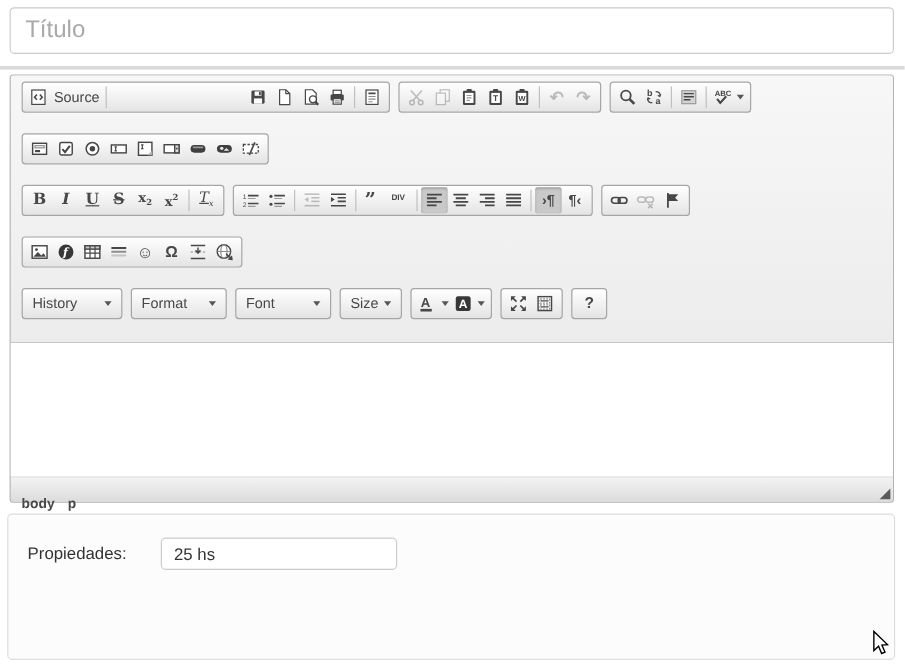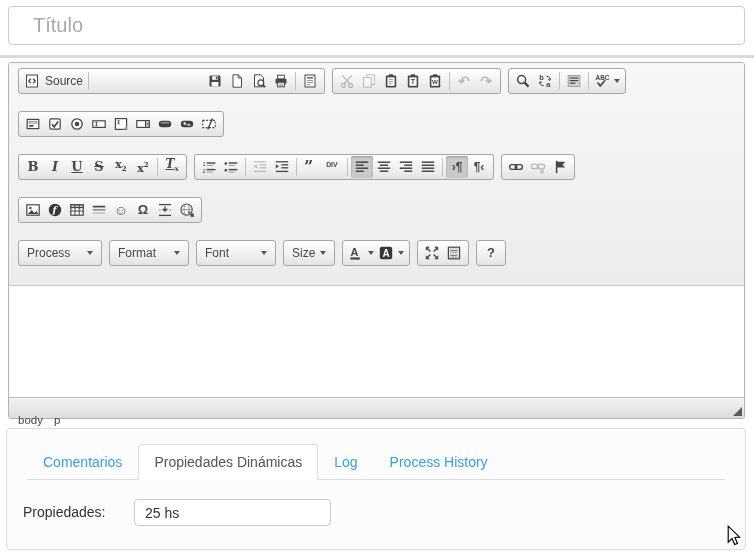--- a/index.html
+++ b/index.html
@@ -1,21 +1,21 @@
 <!DOCTYPE html>
 <html><head>
 <meta charset="utf-8">
 <style>
   html,body{margin:0;padding:0;background:#fff;}
   body{width:754px;height:560px;overflow:hidden;font-family:"Liberation Sans",sans-serif;}
   .page{position:relative;width:754px;height:560px;background:#fff;}
 
   
   .title-input{position:absolute;left:8px;top:6px;width:737px;height:39px;box-sizing:border-box;
-    border:1px solid #ccc;border-radius:4px;padding:0 24px;font-size:20px;color:#555;
+    border:1px solid #ccc;border-radius:4px;padding:0 12px;font-size:20px;color:#555;
     font-family:"Liberation Sans",sans-serif;outline:none;}
   .title-input::placeholder{color:#a9a9a9;}
   .top-rule{position:absolute;left:0;top:55px;width:754px;height:3px;background:#d9d9d9;}
 
   
   .editor{position:absolute;left:8px;top:62px;width:737px;height:357px;box-sizing:border-box;
     border:1px solid #b3b3b3;border-radius:3px;display:flex;flex-direction:column;background:#fff;}
   .toolbar{flex:none;background:linear-gradient(#f7f7f7,#ececec);border-bottom:1px solid #c6c6c6;
     padding:5px 9px 2px 9px;border-radius:2px 2px 0 0;}
   .tb-row{display:flex;gap:7px;margin-bottom:17px;align-items:flex-start;}
@@ -32,21 +32,21 @@
   .btxt{margin-left:5px;font-size:12px;color:#474747;}
   .caret{width:0;height:0;border-left:3.5px solid transparent;border-right:3.5px solid transparent;
     border-top:4px solid #565656;margin-left:4px;flex:none;}
   .combo-group{box-sizing:border-box;}
   .tcombo{display:inline-flex;align-items:center;justify-content:space-between;width:100%;height:22px;
     padding:0 5px;cursor:pointer;color:#474747;font-size:12px;text-decoration:none;box-sizing:border-box;}
 
   .content{flex:1;background:#fff;}
   .pathbar{flex:none;height:20px;background:linear-gradient(#f3f3f3,#dcdcdc);border-top:1px solid #bdbdbd;
     display:flex;align-items:center;gap:11px;padding:0 9px;position:relative;border-radius:0 0 2px 2px;}
-  .path-item{font-size:11.5px;font-weight:normal;color:#484848;cursor:pointer;margin-top:24px;}
+  .path-item{font-size:11.5px;font-weight:bold;color:#484848;cursor:pointer;margin-top:24px;}
   .resize-handle{position:absolute;right:2px;bottom:2px;width:0;height:0;cursor:se-resize;
     border-left:9px solid transparent;border-bottom:9px solid #5a5a5a;}
 
   
   .panel{position:absolute;left:6px;top:428px;width:740px;height:122px;box-sizing:border-box;
     background:#fcfcfc;border:1px solid #ddd;border-radius:4px;}
   .tabs{display:flex;margin:0 20px;padding-top:15px;border-bottom:1px solid #ddd;}
   .tab{padding:9px 15px;font-size:14px;color:#2fa4e7;cursor:pointer;margin-bottom:-1px;text-decoration:none;
     border:1px solid transparent;}
   .tab.active{background:#fff;border:1px solid #ddd;border-bottom:1px solid #fff;border-radius:4px 4px 0 0;color:#555;}
@@ -282,21 +282,21 @@
               <span class="g gs" style="text-decoration:line-through;font-weight:bold;font-size:13px">S</span>
             </a>
             <a class="tbtn">
               <span class="g gs" style="font-weight:bold;font-size:11px">x<sub style="font-size:7px">2</sub></span>
             </a>
             <a class="tbtn">
               <span class="g gs" style="font-weight:bold;font-size:11px">x<sup style="font-size:7px">2</sup></span>
             </a>
             <span class="tb-sep"></span>
             <a class="tbtn">
-              <span class="g gs" style="font-weight:bold;font-style:italic;font-size:12px"><u>T</u><sub style="font-size:7px">x</sub></span>
+              <span class="g gs" style="font-weight:normal;font-style:italic;font-size:12px"><u>T</u><sub style="font-size:7px">x</sub></span>
             </a>
           </span>
           <span class="tb-group">
             <a class="tbtn">
               <svg class="ico" viewBox="0 0 16 16">
                 <text x="1.4" y="7" font-size="5.6" fill="#474747">1</text>
                 <text x="1.4" y="13.6" font-size="5.6" fill="#474747">2</text>
                 <line x1="5.6" y1="4" x2="14.4" y2="4" stroke="#474747" stroke-width="1.4"></line>
                 <line x1="5.6" y1="6.4" x2="12" y2="6.4" stroke="#9a9a9a"></line>
                 <line x1="5.6" y1="10.6" x2="14.4" y2="10.6" stroke="#474747" stroke-width="1.4"></line>
@@ -466,21 +466,21 @@
                 <ellipse cx="7.6" cy="7.6" rx="2.6" ry="5.6" fill="none" stroke="#8d8d8d"></ellipse>
                 <line x1="2" y1="7.6" x2="13.2" y2="7.6" stroke="#8d8d8d"></line>
                 <path d="M9.4 9.4 l4.8 4.8 m-0.4-3 l0.4 3 -3-0.4" stroke="#474747" stroke-width="1.3" fill="none"></path>
               </svg>
             </a>
           </span>
         </div>
         <div class="tb-row">
           <span class="tb-group combo-group" style="width: 84px;">
             <a class="tcombo">
-              <span class="tlabel">Process</span>
+              <span class="tlabel">History</span>
               <span class="caret"></span>
             </a>
           </span>
           <span class="tb-group combo-group" style="width: 80px;">
             <a class="tcombo">
               <span class="tlabel">Format</span>
               <span class="caret"></span>
             </a>
           </span>
           <span class="tb-group combo-group" style="width: 80px;">
@@ -542,26 +542,20 @@
       </div>
     <div class="content"></div>
     <div class="pathbar">
       <span class="path-item">body</span>
       <span class="path-item">p</span>
       <span class="resize-handle"></span>
     </div>
   </div>
 
   <div class="panel">
-    <div class="tabs">
-      <a class="tab">Comentarios</a>
-      <a class="tab active">Propiedades Dinámicas</a>
-      <a class="tab">Log</a>
-      <a class="tab">Process History</a>
-    </div>
     <div class="tab-content">
       <label class="est-label">Propiedades:</label>
       <input class="est-input" type="text" value="25 hs" style="">
     </div>
   </div>
 
   <svg class="cursor" viewBox="0 0 12 19">
     <path d="M1 1 L1 14.8 L4.4 11.7 L6.6 16.9 L9 15.9 L6.8 10.8 L10.8 10.5 Z" fill="#fff" stroke="#000" stroke-width="1"></path>
   </svg>
 </div>

